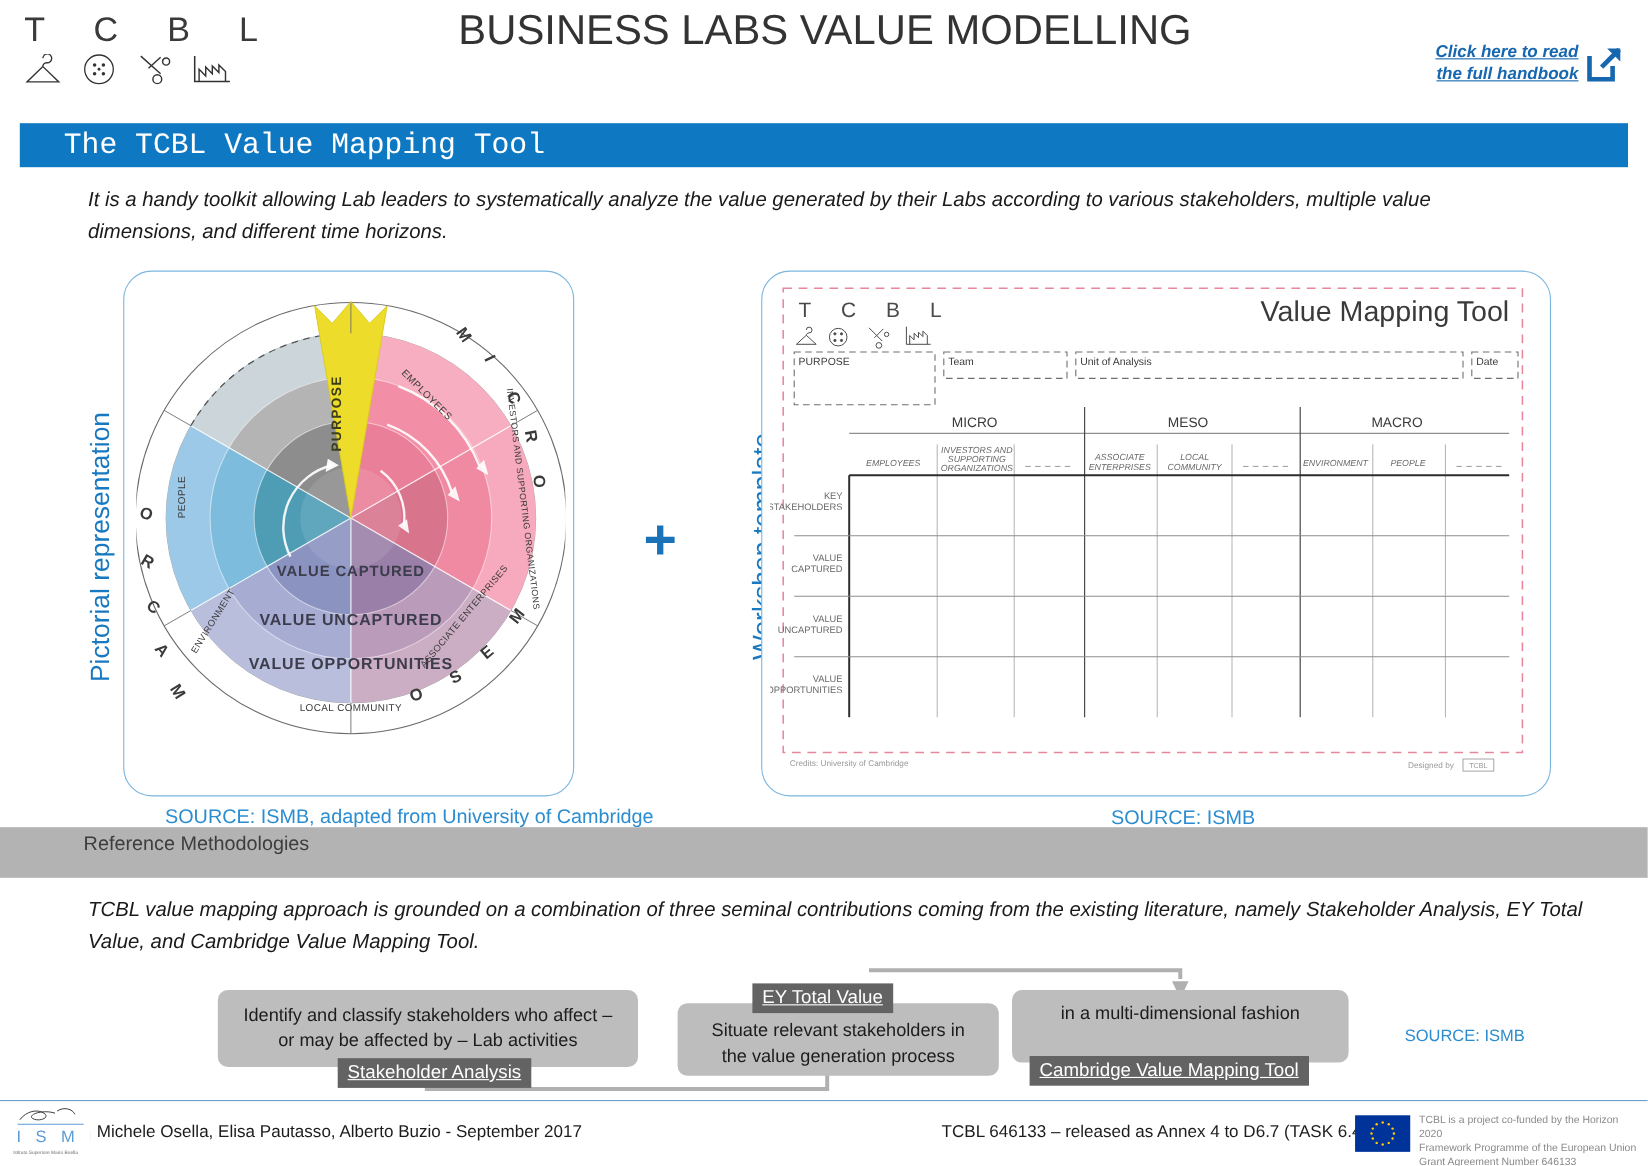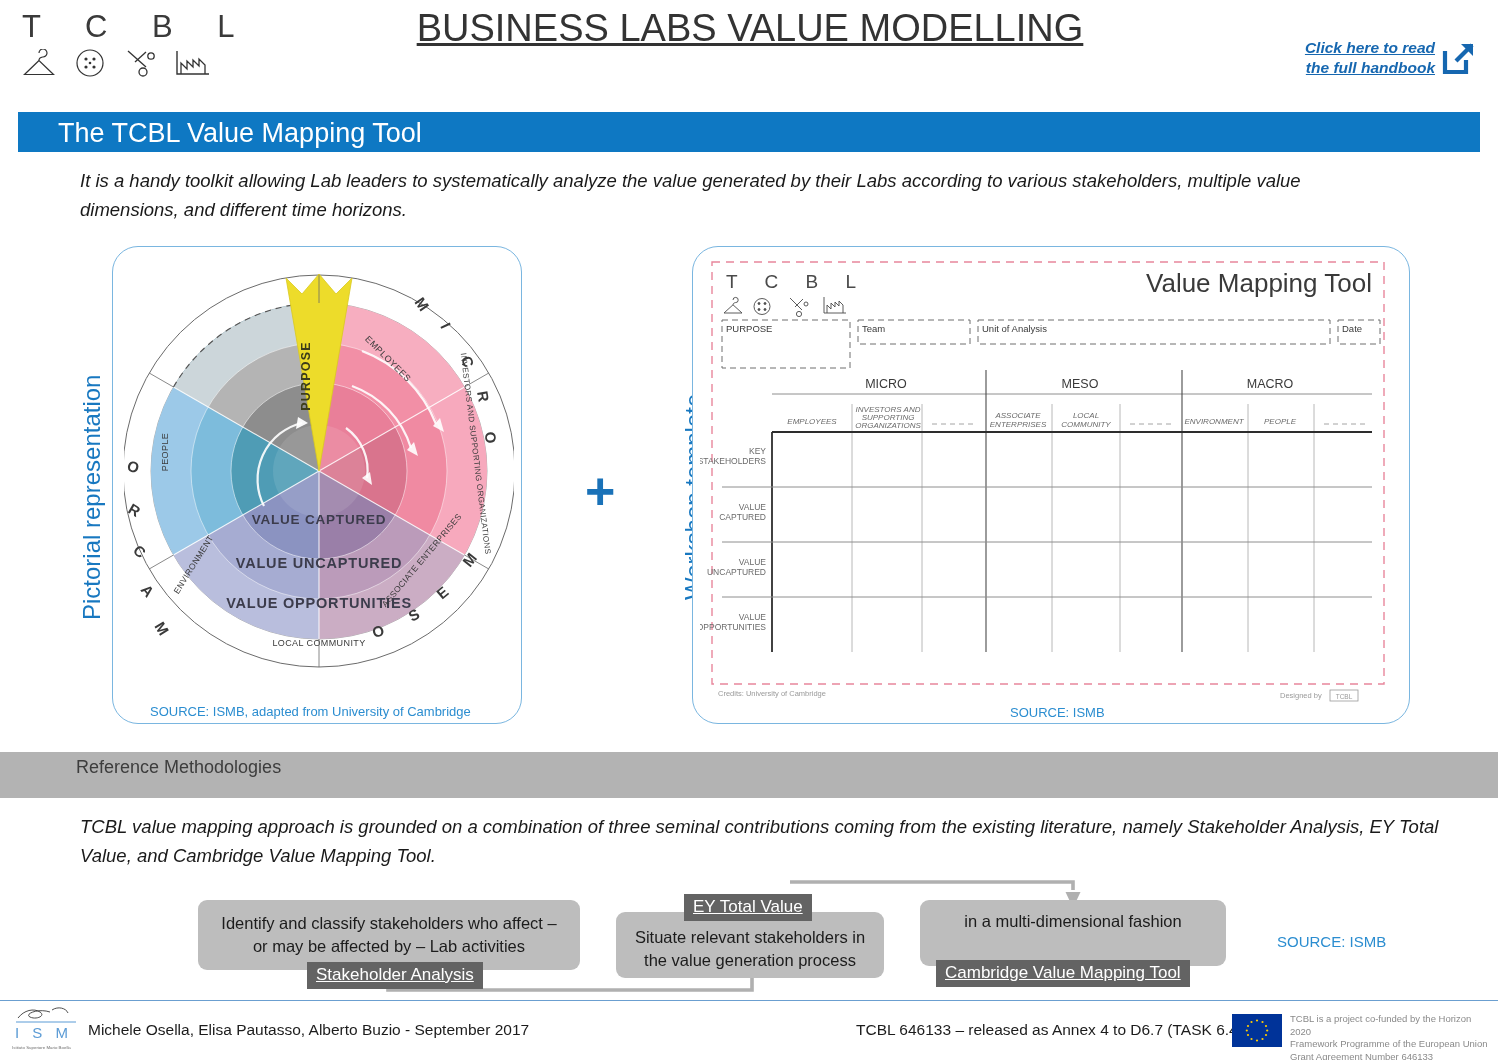--- a/index.html
+++ b/index.html
@@ -15,49 +15,49 @@
   .page { position:relative; width:1498px; height:1060px; }
 
   
   .header { position:absolute; left:0; top:0; width:1498px; height:108px; }
   .logo-block { position:absolute; left:22px; top:10px; }
   .logo-letters { font-size:31px; letter-spacing:18px; color:#3a3a3a; font-weight:300; line-height:34px; }
   .logo-icons { margin-top:4px; display:flex; gap:19px; align-items:center; }
   .logo-icons svg { display:block; }
 
   .title-wrap { position:absolute; left:300px; top:6px; width:900px; text-align:center; }
-  .main-title { font-size:38px; color:#333333; font-weight:400; letter-spacing:0px; line-height:44px; white-space:nowrap;text-decoration:underline; }
+  .main-title { font-size:38px; color:#333333; font-weight:400; letter-spacing:0px; line-height:44px; white-space:nowrap; }
   .sub-title { font-size:21px; color:#333333; font-weight:400; margin-top:2px; }
 
   .handbook-link { position:absolute; right:22px; top:38px; display:flex; align-items:center; gap:7px; text-decoration:none; }
   .handbook-text { color:#1667b0; font-style:italic; font-weight:bold; font-size:15.5px; line-height:20px; text-align:right; }
   .handbook-text span { display:block; text-decoration:underline; }
   .ext-icon { flex:0 0 auto; }
 
   
   .banner { position:absolute; left:18px; top:112px; width:1462px; height:40px; background:#0e78c3; }
-  .banner-text { position:absolute; left:58px; top:118px; font-size:27px; color:#ffffff; font-weight:400; }
+  .banner-text { position:absolute; left:58px; top:118px; font-size:27px; color:#ffffff; font-weight:400;font-family:Liberation Mono, monospace; }
 
   
   .intro { position:absolute; left:80px; top:166px; width:1320px; font-style:italic; font-size:18.5px; line-height:29px; color:#1a1a1a; }
 
   
   .vlabel { position:absolute; color:#1878c0; font-size:24px; white-space:nowrap;
             transform-origin:left top; transform:rotate(-90deg); }
   #vlabel-pictorial { left:78px; top:620px; }
   #vlabel-workshop  { left:680px; top:600px; }
 
   
   .panel { position:absolute; border:1.6px solid #7ab6e0; border-radius:26px; background:#ffffff; }
   #panel-left  { left:112px; top:246px; width:410px; height:478px; }
   #panel-right { left:692px; top:246px; width:718px; height:478px; }
 
   .plus { position:absolute; left:585px; top:465px; font-size:52px; color:#1a72b8; font-weight:bold; line-height:52px; }
 
-  .source-note { position:absolute; font-size:13px; color:#2b8dd0; white-space:nowrap; }
+  .source-note { position:absolute; font-size:18px; color:#2b8dd0; white-space:nowrap;margin-top:28px; }
   #source-left  { left:150px; top:704px; }
   #source-right { left:1010px; top:705px; }
 
   
   .wheel { position:absolute; left:124px; top:256px; width:390px; height:440px; }
   .wheel svg { display:block; }
 
   
   .tpl { position:absolute; left:700px; top:252px; width:700px; height:450px; }
   .tpl svg { display:block; }
@@ -70,21 +70,21 @@
 
   
   .mbox { position:absolute; background:#bdbdbd; border-radius:9px; }
   .mbox-text { position:absolute; width:100%; text-align:center; font-size:16.5px; line-height:23px; color:#1c1c1c; }
   .mtag { position:absolute; background:#636363; color:#ffffff; font-size:17px; padding:3px 9px 4px 9px; white-space:nowrap; text-decoration:underline; }
 
   #mbox1 { left:198px; top:900px; width:382px; height:70px; }
   #mbox1 .mbox-text { top:12px; }
   #mtag1 { left:307px; top:962px; }
 
-  #mbox2 { left:616px; top:912px; width:268px; height:66px; }
+  #mbox2 { left:616px; top:912px; width:292px; height:66px; }
   #mbox2 .mbox-text { top:14px; }
   #mtag2 { left:684px; top:894px; }
 
   #mbox3 { left:920px; top:900px; width:306px; height:66px; }
   #mbox3 .mbox-text { top:10px; }
   #mtag3 { left:936px; top:960px; }
 
   .source-ismb-ref { position:absolute; left:1277px; top:933px; font-size:15px; color:#2b8dd0; white-space:nowrap; }
 
   .arrows-svg { position:absolute; left:0; top:860px; width:1498px; height:140px; pointer-events:none; }

